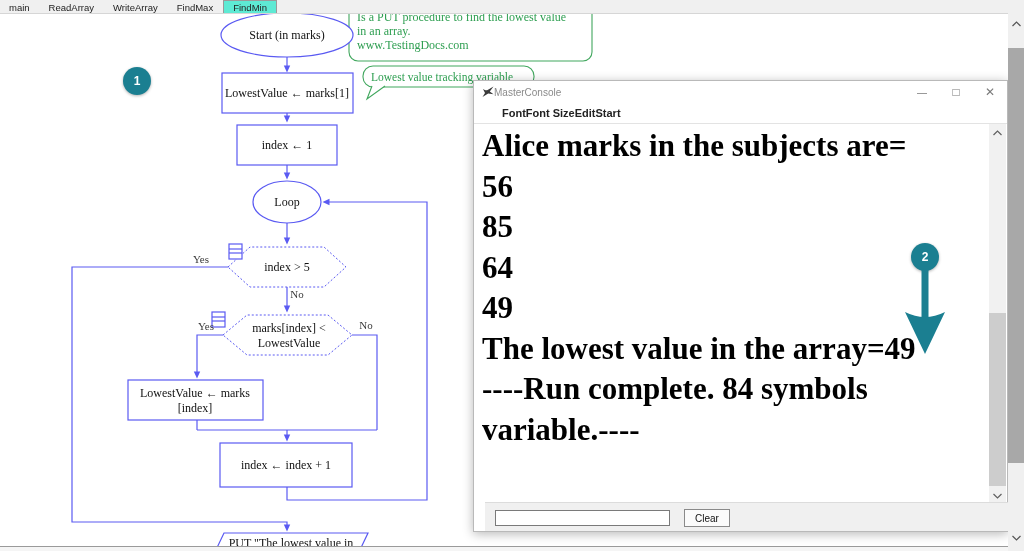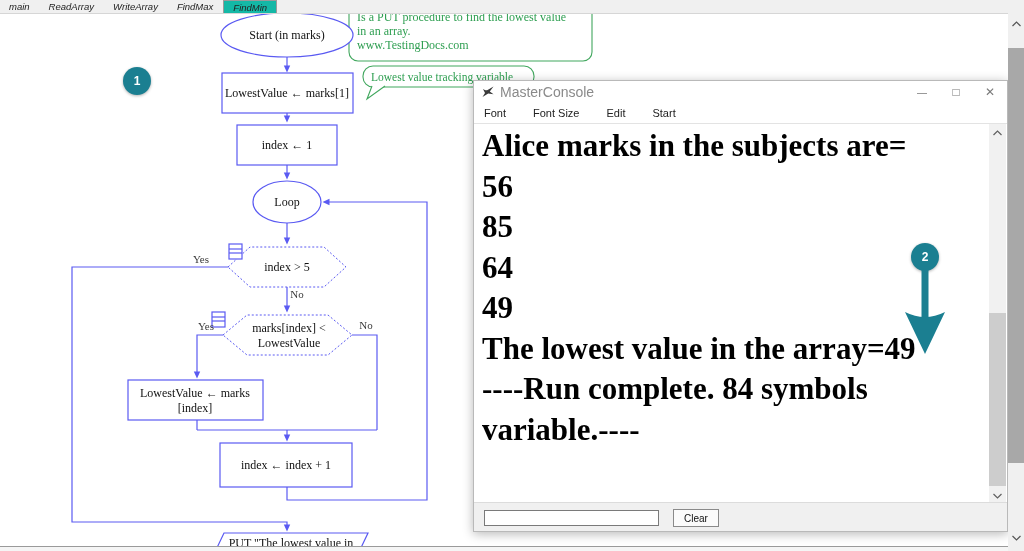--- a/index.html
+++ b/index.html
@@ -3,59 +3,59 @@
 <meta charset="utf-8">
 <style>
   * { margin:0; padding:0; box-sizing:border-box; }
   html,body { width:1024px; height:551px; overflow:hidden; background:#fff;
               font-family:"Liberation Sans", sans-serif; }
   #stage { position:relative; width:1024px; height:396px; background:#fff; }
 
   
   .tab-strip { position:absolute; left:0; top:0; width:1008px; height:14px;
                background:#f0f0f0; border-bottom:1px solid #d6d6d6; z-index:4;
-               display:flex; align-items:flex-start; font-size:9.5px; color:#222;font-style:italic; }
+               display:flex; align-items:flex-end; font-size:9.5px; color:#222; }
   .tab { padding:1px 9px 0 9px; display:flex; align-items:center; cursor:default; }
   .tab-sep { width:1px; background:#8a8a8a; margin:2px 0; }
-  .tab.active { background:#14b8a6; border:1px solid #9a9a9a; border-bottom:none;
+  .tab.active { background:#5eead4; border:1px solid #9a9a9a; border-bottom:none;
                 margin-top:0; position:relative; top:0; }
 
   
   #fc { position:absolute; left:0; top:0; z-index:1; }
   .fc-line { stroke:#5a5af2; stroke-width:1.2; fill:none; }
   .fc-shape { stroke:#5a5af2; stroke-width:1.2; fill:#fff; }
   .fc-dash { stroke:#5a5af2; stroke-width:1; fill:#fff; stroke-dasharray:2 2; }
   .fc-text { font-family:"Liberation Serif", serif; font-size:12px; fill:#111; }
   .fc-label { font-family:"Liberation Serif", serif; font-size:11px; fill:#3a3a3a; }
   .green-border { stroke:#41a75e; stroke-width:1.1; fill:#fff; }
   .green-text { font-family:"Liberation Serif", serif; font-size:12px; fill:#2d9e50; }
 
   
   .console-win { position:absolute; left:473px; top:80px; width:535px; height:452px;
                  background:#fff; border:1px solid #b9b9b9; z-index:3;
                  box-shadow:0 2px 10px rgba(0,0,0,0.28); }
   .title-bar { height:22px; display:flex; align-items:center; padding-left:8px;
                background:#fff; }
-  .title-text { font-size:14px; color:#8a8a8a; margin-left:6px; flex:1; }
+  .title-text { font-size:10px; color:#8a8a8a; flex:1; }
   .win-btn { width:34px; height:22px; display:flex; align-items:center;
              justify-content:center; color:#7a7a7a; font-size:12px; cursor:default; }
-  .menu-bar { height:21px; display:flex; align-items:center; gap:27px;
-              padding-left:10px; font-size:11px; color:#222;
-              border-bottom:1px solid #e3e3e3; background:#fff; }
+  .menu-bar { height:21px; display:flex; align-items:center; gap:0;
+              padding-left:28px; font-size:11px; color:#222;
+              border-bottom:1px solid #e3e3e3; background:#fff;font-weight:bold; }
   .console-output { position:absolute; left:0; top:43px; width:516px; height:380px;
                     overflow:hidden; padding:2px 0 0 8px;
                     font-family:"Liberation Serif", serif; font-size:31px;
                     line-height:40.5px; color:#000; background:#fff;font-weight:bold; }
   .v-scroll { position:absolute; right:1px; top:43px; width:17px; height:380px;
               background:#f1f1f1; }
   .v-scroll .arrow { position:absolute; left:0; width:17px; height:17px;
                      display:flex; align-items:center; justify-content:center; }
   .v-scroll .thumb { position:absolute; left:0; top:189px; width:17px; height:173px;
                      background:#cdcdcd; }
-  .input-row { position:absolute; left:0; bottom:0; width:533px; height:29px;
+  .input-row { position:absolute; left:11px; bottom:0; width:533px; height:29px;
                background:#f0f0f0; border-top:1px solid #dcdcdc; }
   .console-input { position:absolute; left:10px; top:7px; width:175px; height:16px;
                    border:1px solid #7a7a7a; background:#fff; font-size:11px;
                    padding:0 3px; font-family:"Liberation Sans", sans-serif; }
   .clear-btn { position:absolute; left:199px; top:6px; width:46px; height:18px;
                background:#fbfbfb; border:1px solid #8a8a8a; font-size:10px;
                color:#111; font-family:"Liberation Sans", sans-serif; }
 
   
   .badge { position:absolute; width:28px; height:28px; border-radius:50%;

